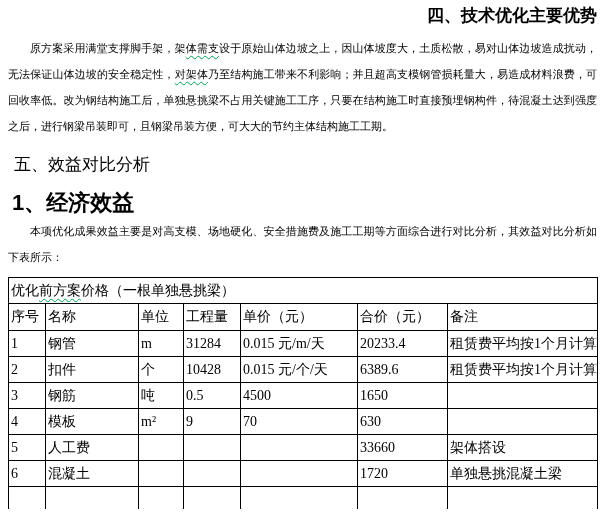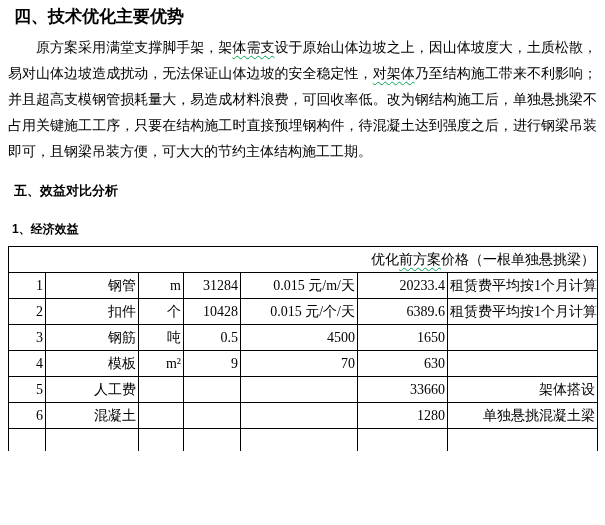--- a/index.html
+++ b/index.html
@@ -10,42 +10,43 @@
     color: #000000;
     font-family: "Liberation Serif", "DejaVu Serif", serif;
     overflow: hidden;
   }
   .page {
     width: 605px; height: 525px;
     padding: 6px 8px 0 8px;
     overflow: hidden;
   }
   .h-main {
-    font-family: Liberation Serif, serif;
+    font-family: Liberation Mono, monospace;
     font-weight: bold;
     font-size: 17px;
     line-height: 22px;
     margin: 0 0 7px 6px;
+    text-align: right;
   }
   .h-sect5 {
     font-family: "Liberation Sans", "DejaVu Sans", sans-serif;
-    font-weight: bold;
-    font-size: 13px;
+    font-weight: normal;
+    font-size: 17px;
     line-height: 22px;
     margin: 15px 0 0 6px;
   }
   .h-sub {
     font-family: "Liberation Sans", "DejaVu Sans", sans-serif;
     font-weight: bold;
-    font-size: 12px;
+    font-size: 22px;
     line-height: 20px;
     margin: 17px 0 0 4px;
   }
   .body-para {
-    font-size: 14px;
+    font-size: 11px;
     line-height: 26px;
     text-align: justify;
     text-indent: 2em;
     margin: 5px 0 0 0;
   }
   .body-para.first { margin-top: 2px; }
   .squiggle {
     text-decoration: underline;
     text-decoration-style: wavy;
     text-decoration-color: #00a651; 
@@ -54,21 +55,21 @@
   }
   table.price {
     border-collapse: collapse;
     table-layout: fixed;
     width: 589px;
     margin-top: 7px;
     font-size: 14px;
   }
   table.price td {
     border: 1px solid #000000;
-    text-align: right;
+    text-align: left;
     vertical-align: middle;
     padding: 0 2px;
     height: 26px;
     overflow: hidden;
     white-space: nowrap;
   }
   td.title-cell { height: 27px; font-size: 14px; }
   tr.header-row td { height: 27px; }
   tr.partial-row td { height: 22px; border-bottom: none; }
 </style>
@@ -78,34 +79,44 @@
 <div class="page">
 
   <div class="h-main">四、技术优化主要优势</div>
 
   <p class="body-para first"><span>原方案采用满堂支撑脚手架，架</span><span class="squiggle">体需支</span><span>设于原始山体边坡之上，因山体坡度大，土质松散，易对山体边坡造成扰动，无法保证山体边坡的安全稳定性，</span><span class="squiggle">对架体</span><span>乃至结构施工带来不利影响；并且超高支模钢管损耗量大，易造成材料浪费，可回收率低。改为钢结构施工后，单独悬挑梁不占用关键施工工序，只要在结构施工时直接预埋钢构件，待混凝土达到强度之后，进行钢梁吊装即可，且钢梁吊装方便，可大大的节约主体结构施工工期。</span></p>
 
   <div class="h-sect5">五、效益对比分析</div>
 
   <div class="h-sub">1、经济效益</div>
 
+  <p class="body-para">本项优化成果效益主要是对高支模、场地硬化、安全措施费及施工工期等方面综合进行对比分析，其效益对比分析如下表所示：</p>
 
   <table class="price">
     <colgroup>
       <col style="width:37px">
         <col style="width:93px">
         <col style="width:45px">
         <col style="width:57px">
         <col style="width:117px">
         <col style="width:90px">
         <col style="width:150px">
     </colgroup>
     <tbody>
         <tr>
       <td class="title-cell" colspan="7"><span>优化</span><span class="squiggle">前方案</span><span>价格（一根单独悬挑梁）</span></td>
+    </tr>
+    <tr class="header-row">
+      <td>序号</td>
+      <td>名称</td>
+      <td>单位</td>
+      <td>工程量</td>
+      <td>单价（元）</td>
+      <td>合价（元）</td>
+      <td>备注</td>
     </tr>
     <tr>
       <td>1</td>
       <td>钢管</td>
       <td>m</td>
       <td>31284</td>
       <td>0.015 元/m/天</td>
       <td>20233.4</td>
       <td>租赁费平均按1个月计算</td>
     </tr>
@@ -144,21 +155,21 @@
       <td></td>
       <td>33660</td>
       <td>架体搭设</td>
     </tr>
     <tr>
       <td>6</td>
       <td>混凝土</td>
       <td></td>
       <td></td>
       <td></td>
-      <td>1280</td>
+      <td>1720</td>
       <td>单独悬挑混凝土梁</td>
     </tr>
     <tr class="partial-row">
       <td></td>
       <td></td>
       <td></td>
       <td></td>
       <td></td>
       <td></td>
       <td></td>

